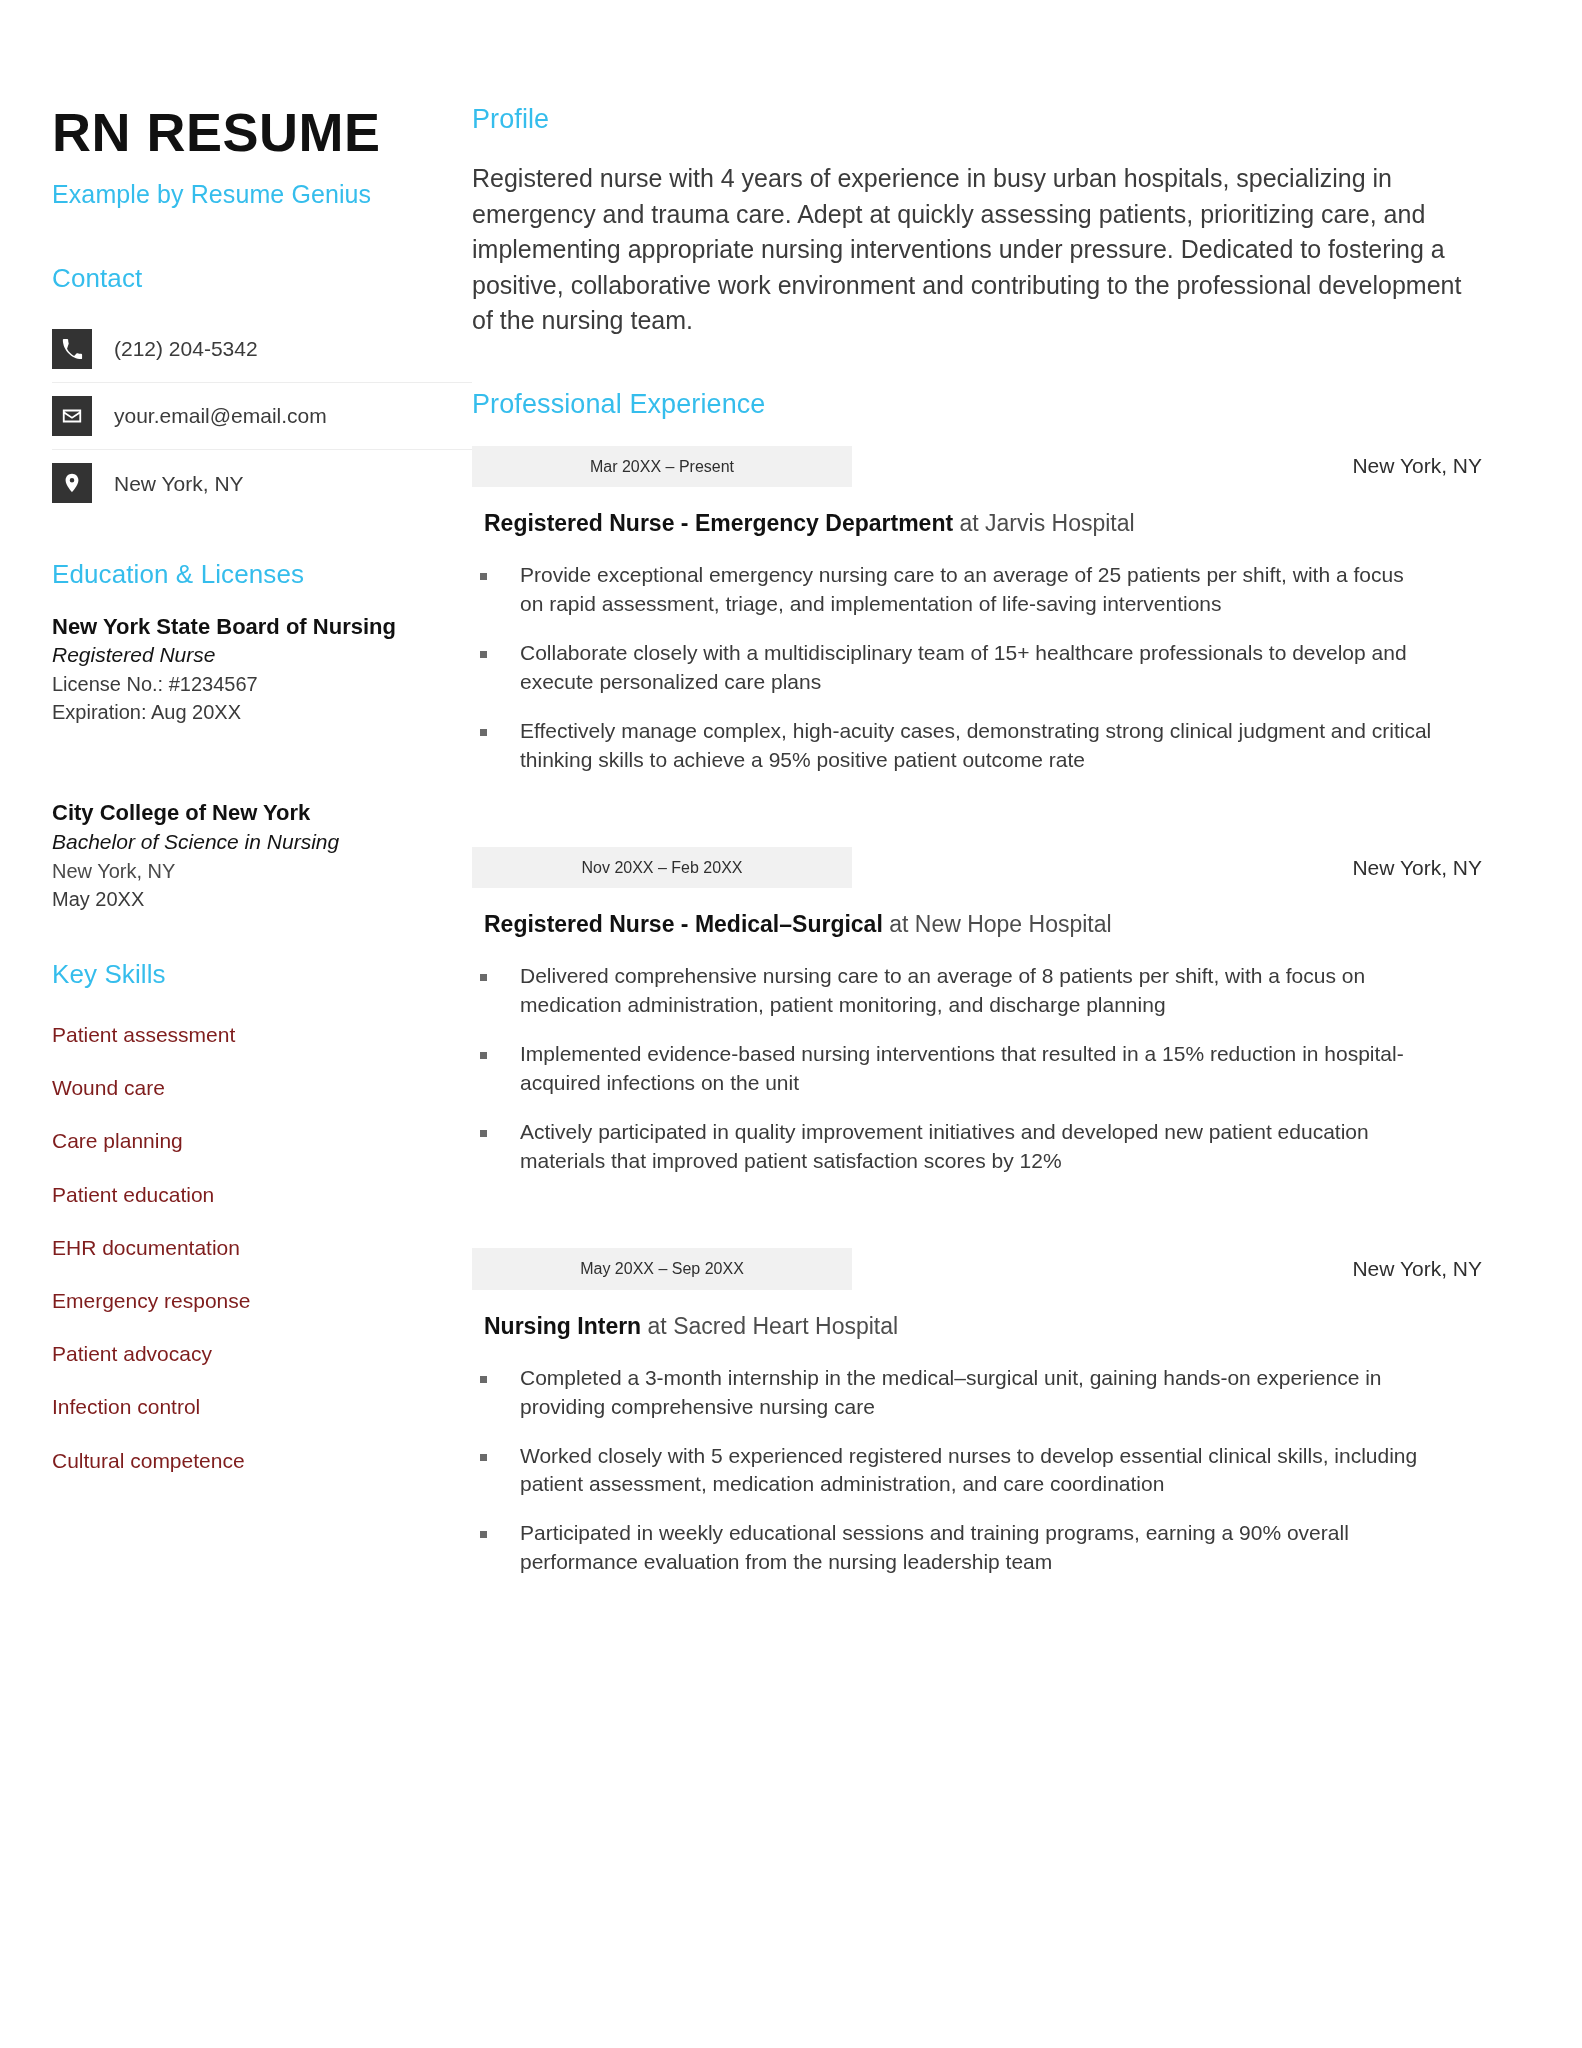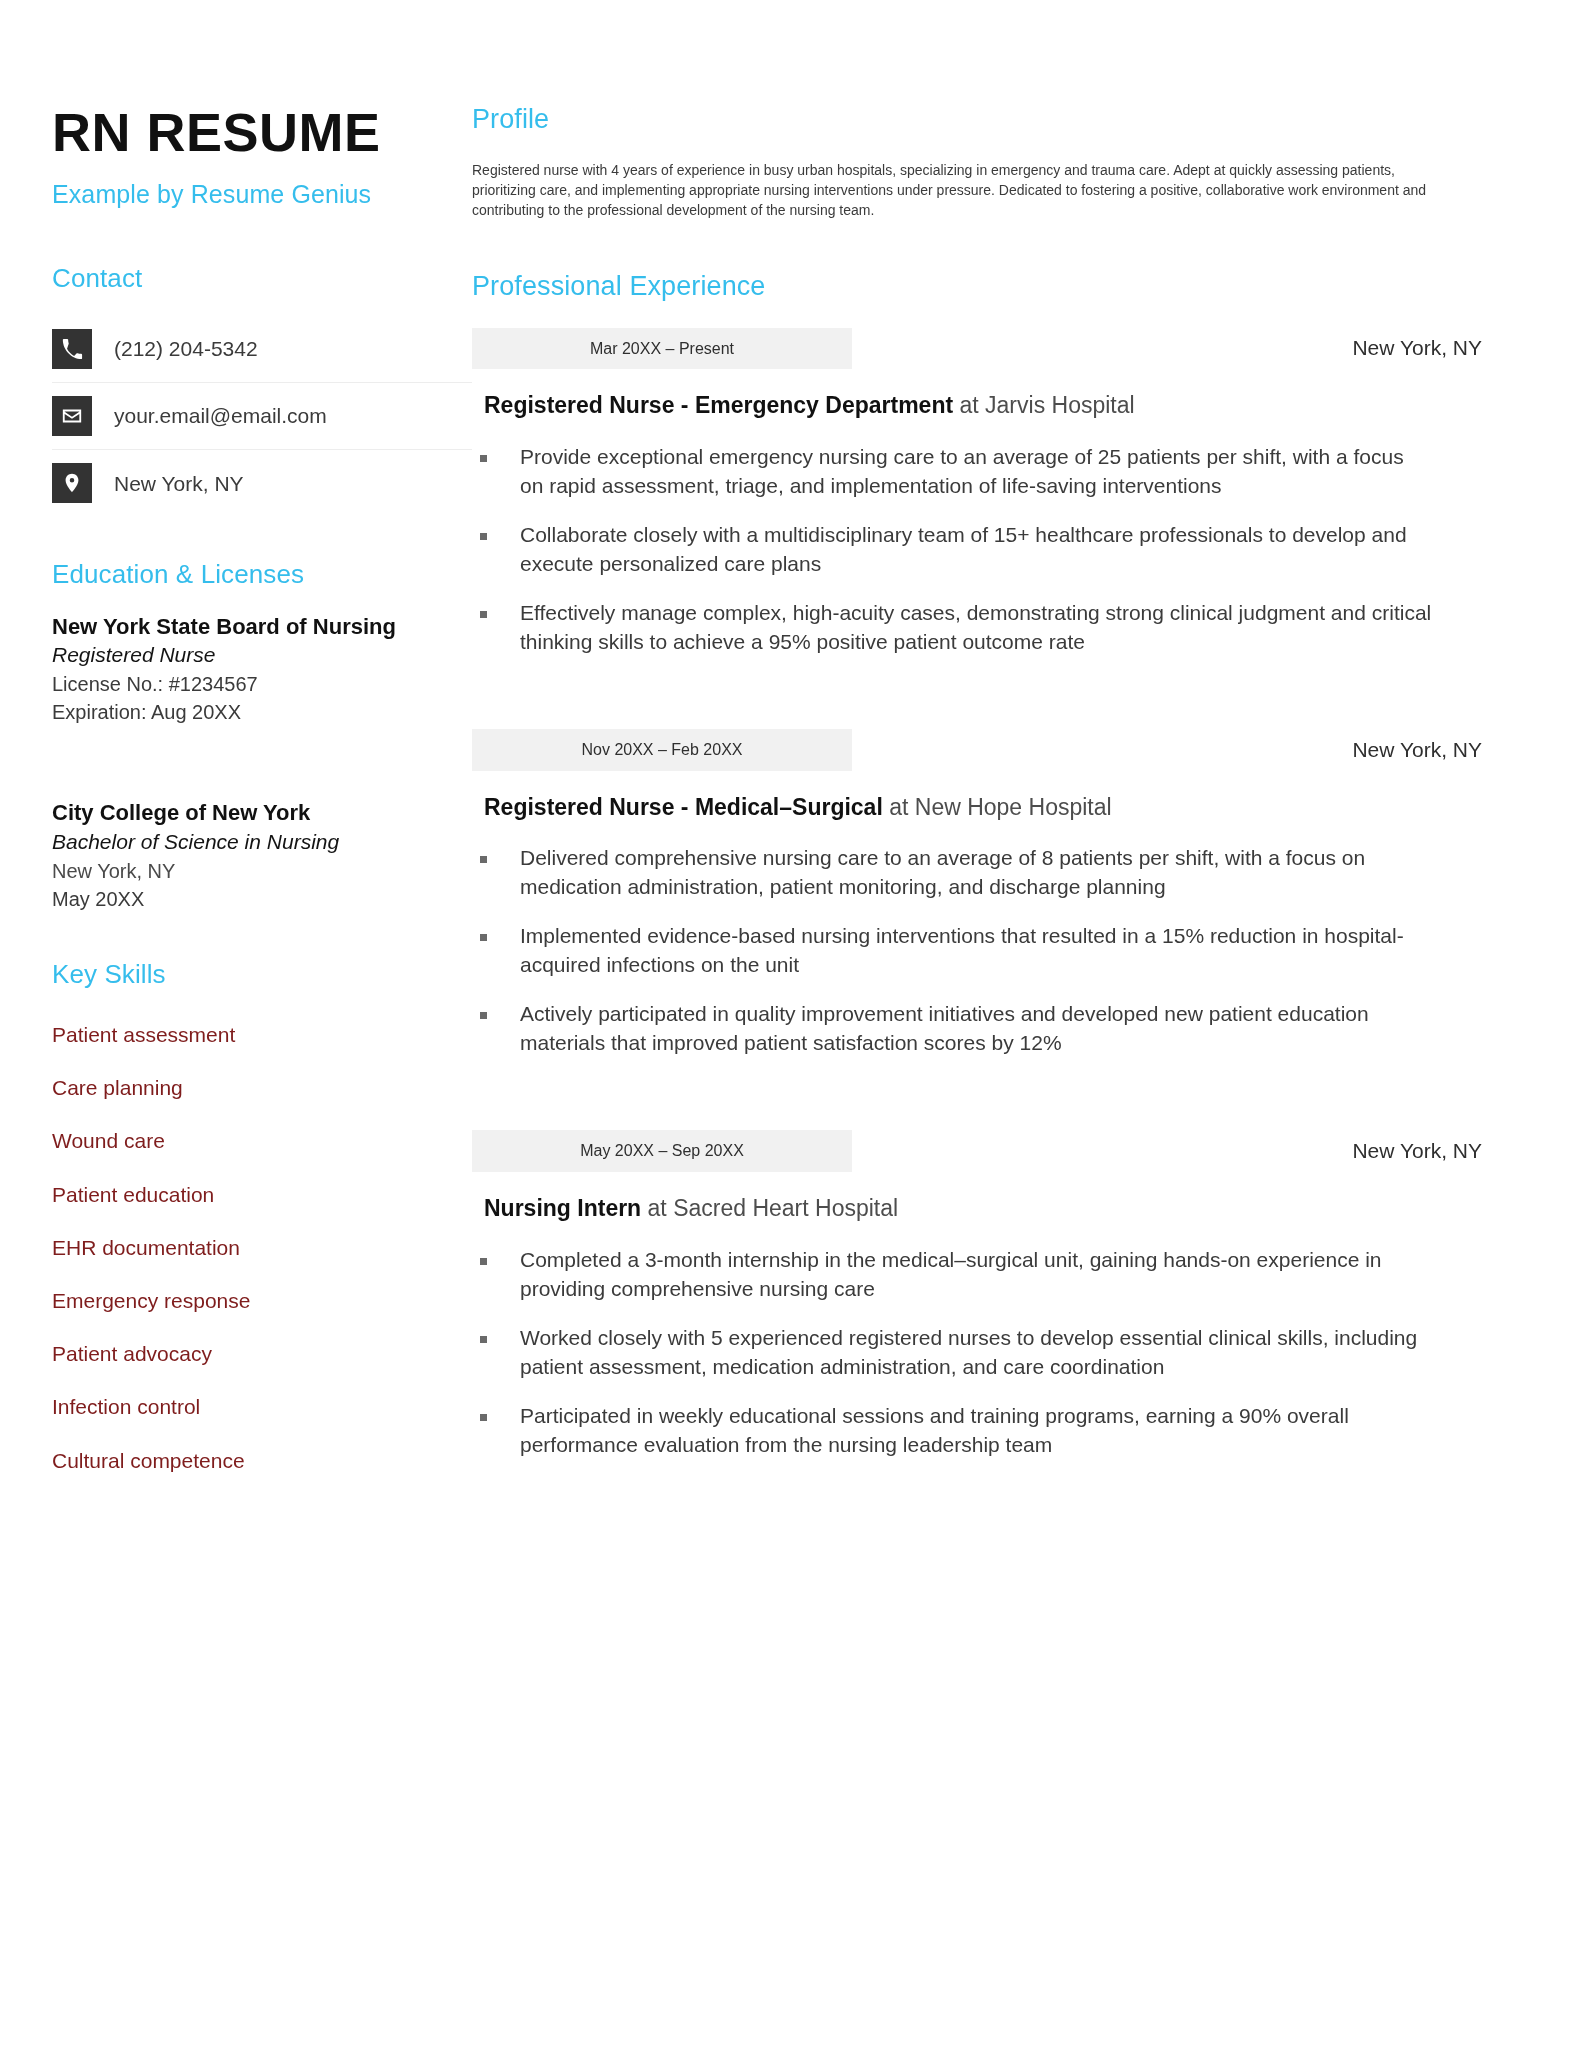--- a/index.html
+++ b/index.html
@@ -133,21 +133,21 @@
     padding: 104px 50px 0 0;
     max-width: 1070px;
   }
 
   .right-col .section-heading {
     font-size: 27px;
     margin-bottom: 26px;
   }
 
   .profile-text {
-    font-size: 14px;
+    font-size: 25px;
     line-height: 1.42;
     color: #3b3b3b;
     max-width: 990px;
   }
 
   #experience-section { margin-top: 50px; }
 
   .job { margin-bottom: 8px; }
   .job + .job { margin-top: 36px; }
   .job.gap-extra { margin-top: 72px; }
@@ -275,22 +275,22 @@
           <div class="edu-degree">Bachelor of Science in Nursing</div>
           <div class="edu-line muted">New York, NY</div>
           <div class="edu-line">May 20XX</div>
         </div>
       </div>
 
       <div id="skills-section">
         <div class="section-heading">Key Skills</div>
         <div>
           <div class="skill-item">Patient assessment</div>
+          <div class="skill-item">Wound care</div>
           <div class="skill-item">Care planning</div>
-          <div class="skill-item">Wound care</div>
           <div class="skill-item">Patient education</div>
           <div class="skill-item">EHR documentation</div>
           <div class="skill-item">Emergency response</div>
           <div class="skill-item">Patient advocacy</div>
           <div class="skill-item">Infection control</div>
           <div class="skill-item">Cultural competence</div>
         </div>
       </div>
 
     </div>

